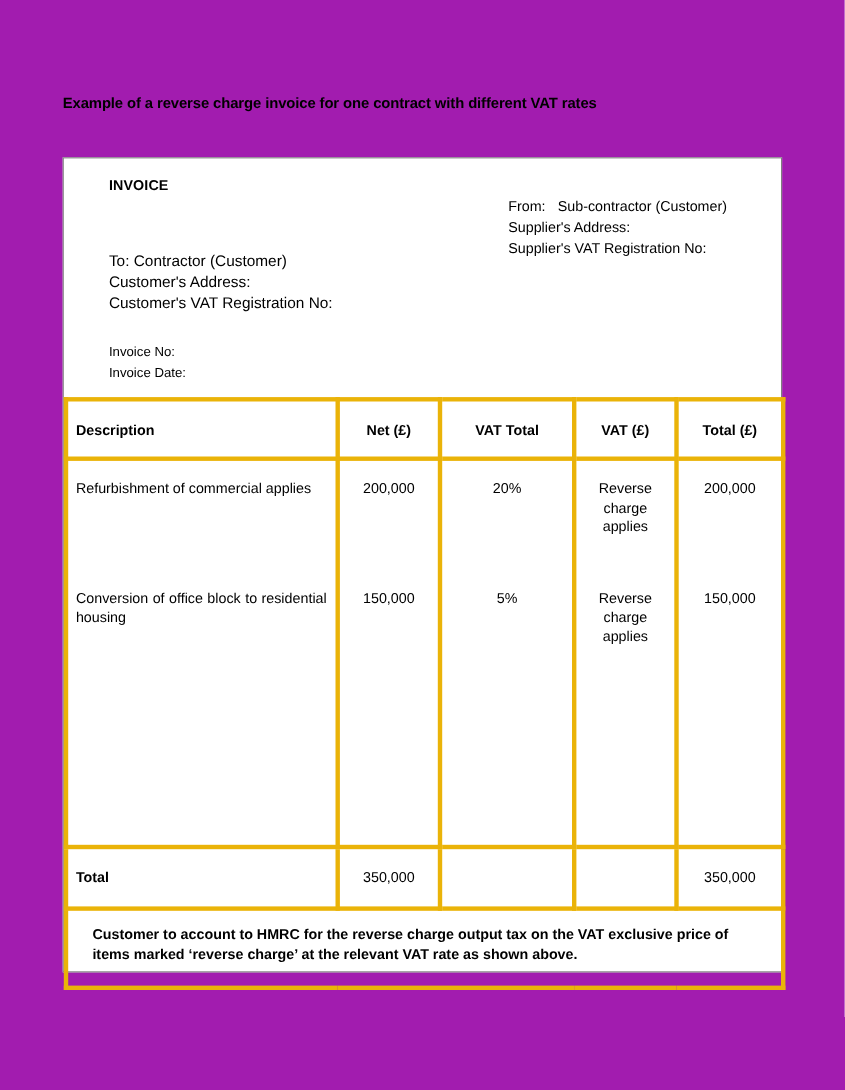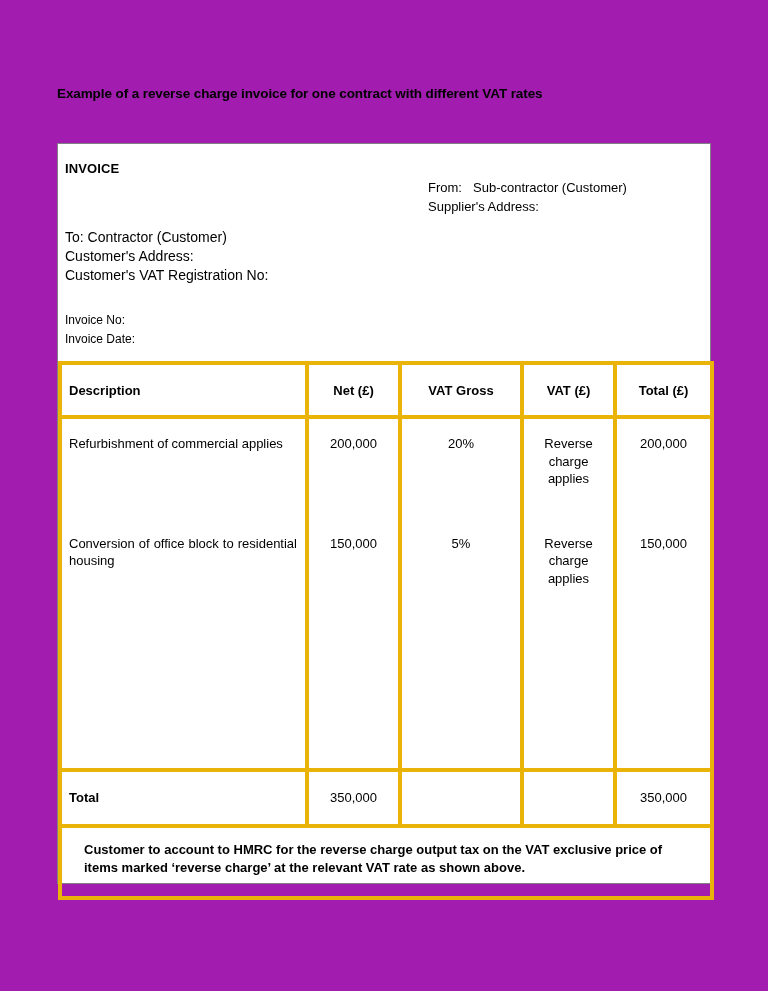--- a/index.html
+++ b/index.html
@@ -44,20 +44,21 @@
     border: 1px solid #808080;
     box-sizing: border-box;
     background: #ffffff;
   }
 
   
   .invoice-head {
     position: relative;
     height: 217px;
     box-sizing: border-box;
+    margin-left: 34px;
   }
   .invoice-word {
     position: absolute;
     left: 7px;
     top: 17px;
     font-size: 13px;
     font-weight: bold;
     letter-spacing: 0.1px;
   }
   .from-block {
@@ -174,20 +175,21 @@
 
   <div class="invoice-box">
 
     <div class="invoice-head">
 
       <div class="invoice-word">INVOICE</div>
 
       <div class="from-block">
         <div><span class="from-label">From:</span><span>Sub-contractor (Customer)</span></div>
         <div>Supplier's Address:</div>
+        <div>Supplier's VAT Registration No:</div>
       </div>
 
       <div class="to-block">
         <div>To: Contractor (Customer)</div>
         <div>Customer's Address:</div>
         <div>Customer's VAT Registration No:</div>
       </div>
 
       <div class="inv-meta-block">
         <div>Invoice No:</div>
@@ -207,21 +209,21 @@
 
       <thead>
         <tr class="hdr-row">
           <th class="hdr-desc">
             <div class="hdr-cell-inner">Description</div>
           </th>
           <th class="hdr-num">
             <div class="hdr-cell-inner">Net (£)</div>
           </th>
           <th class="hdr-num">
-            <div class="hdr-cell-inner">VAT Gross</div>
+            <div class="hdr-cell-inner">VAT Total</div>
           </th>
           <th class="hdr-num">
             <div class="hdr-cell-inner">VAT (£)</div>
           </th>
           <th class="hdr-num">
             <div class="hdr-cell-inner">Total (£)</div>
           </th>
         </tr>
       </thead>
 

